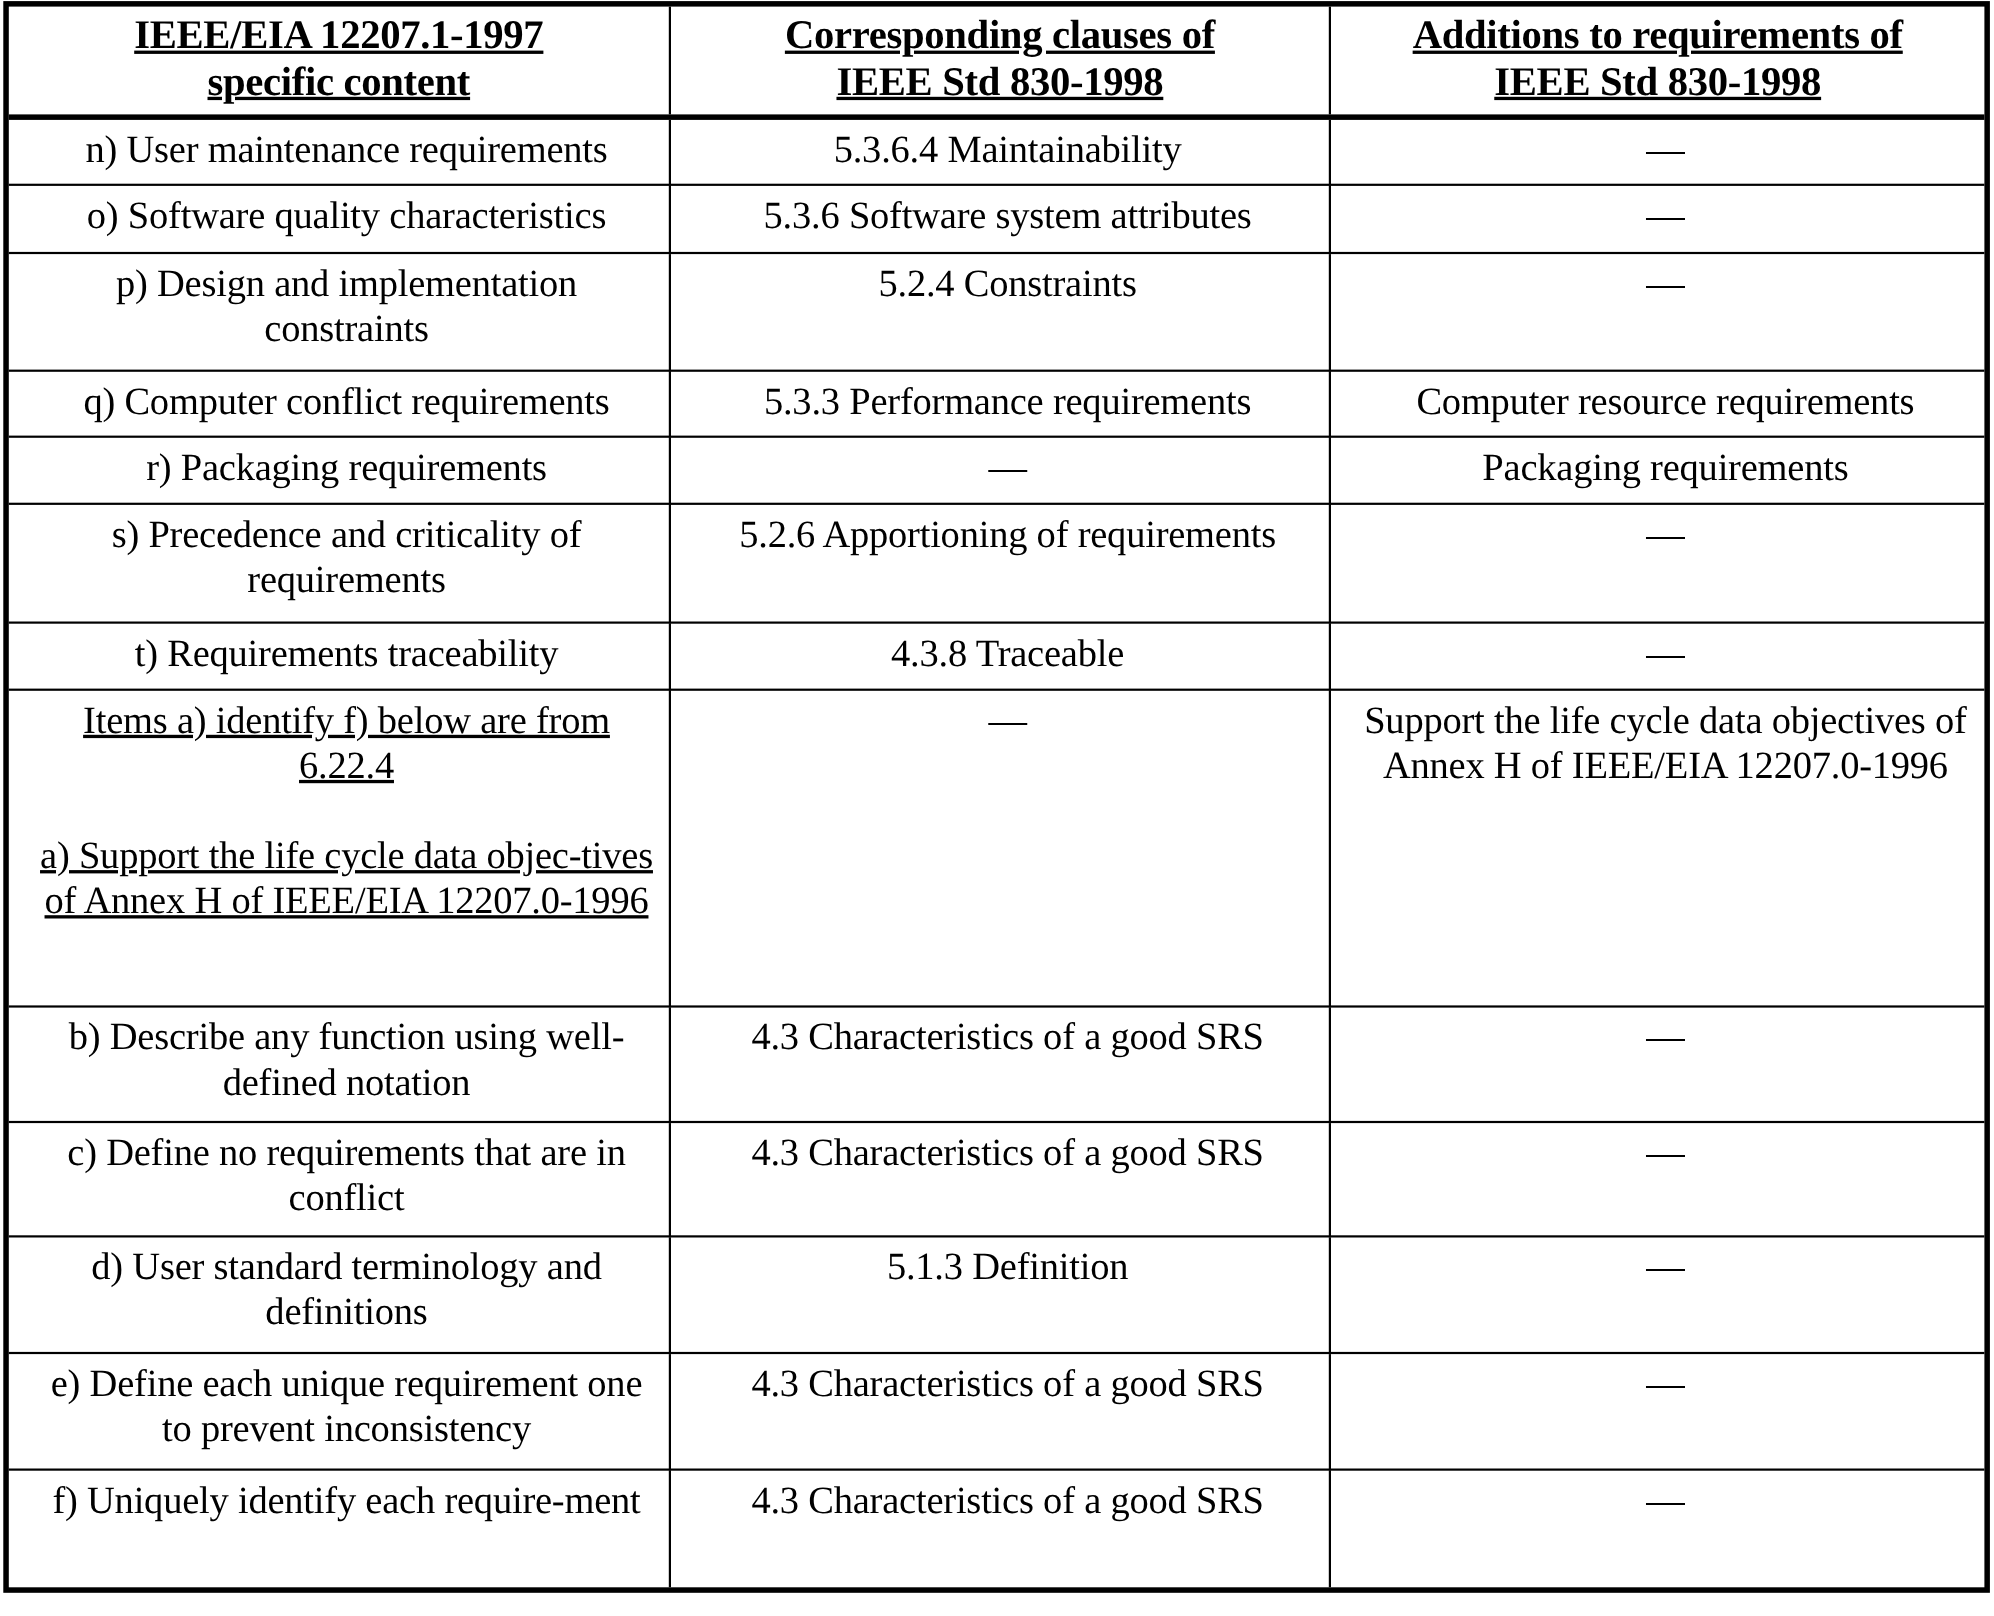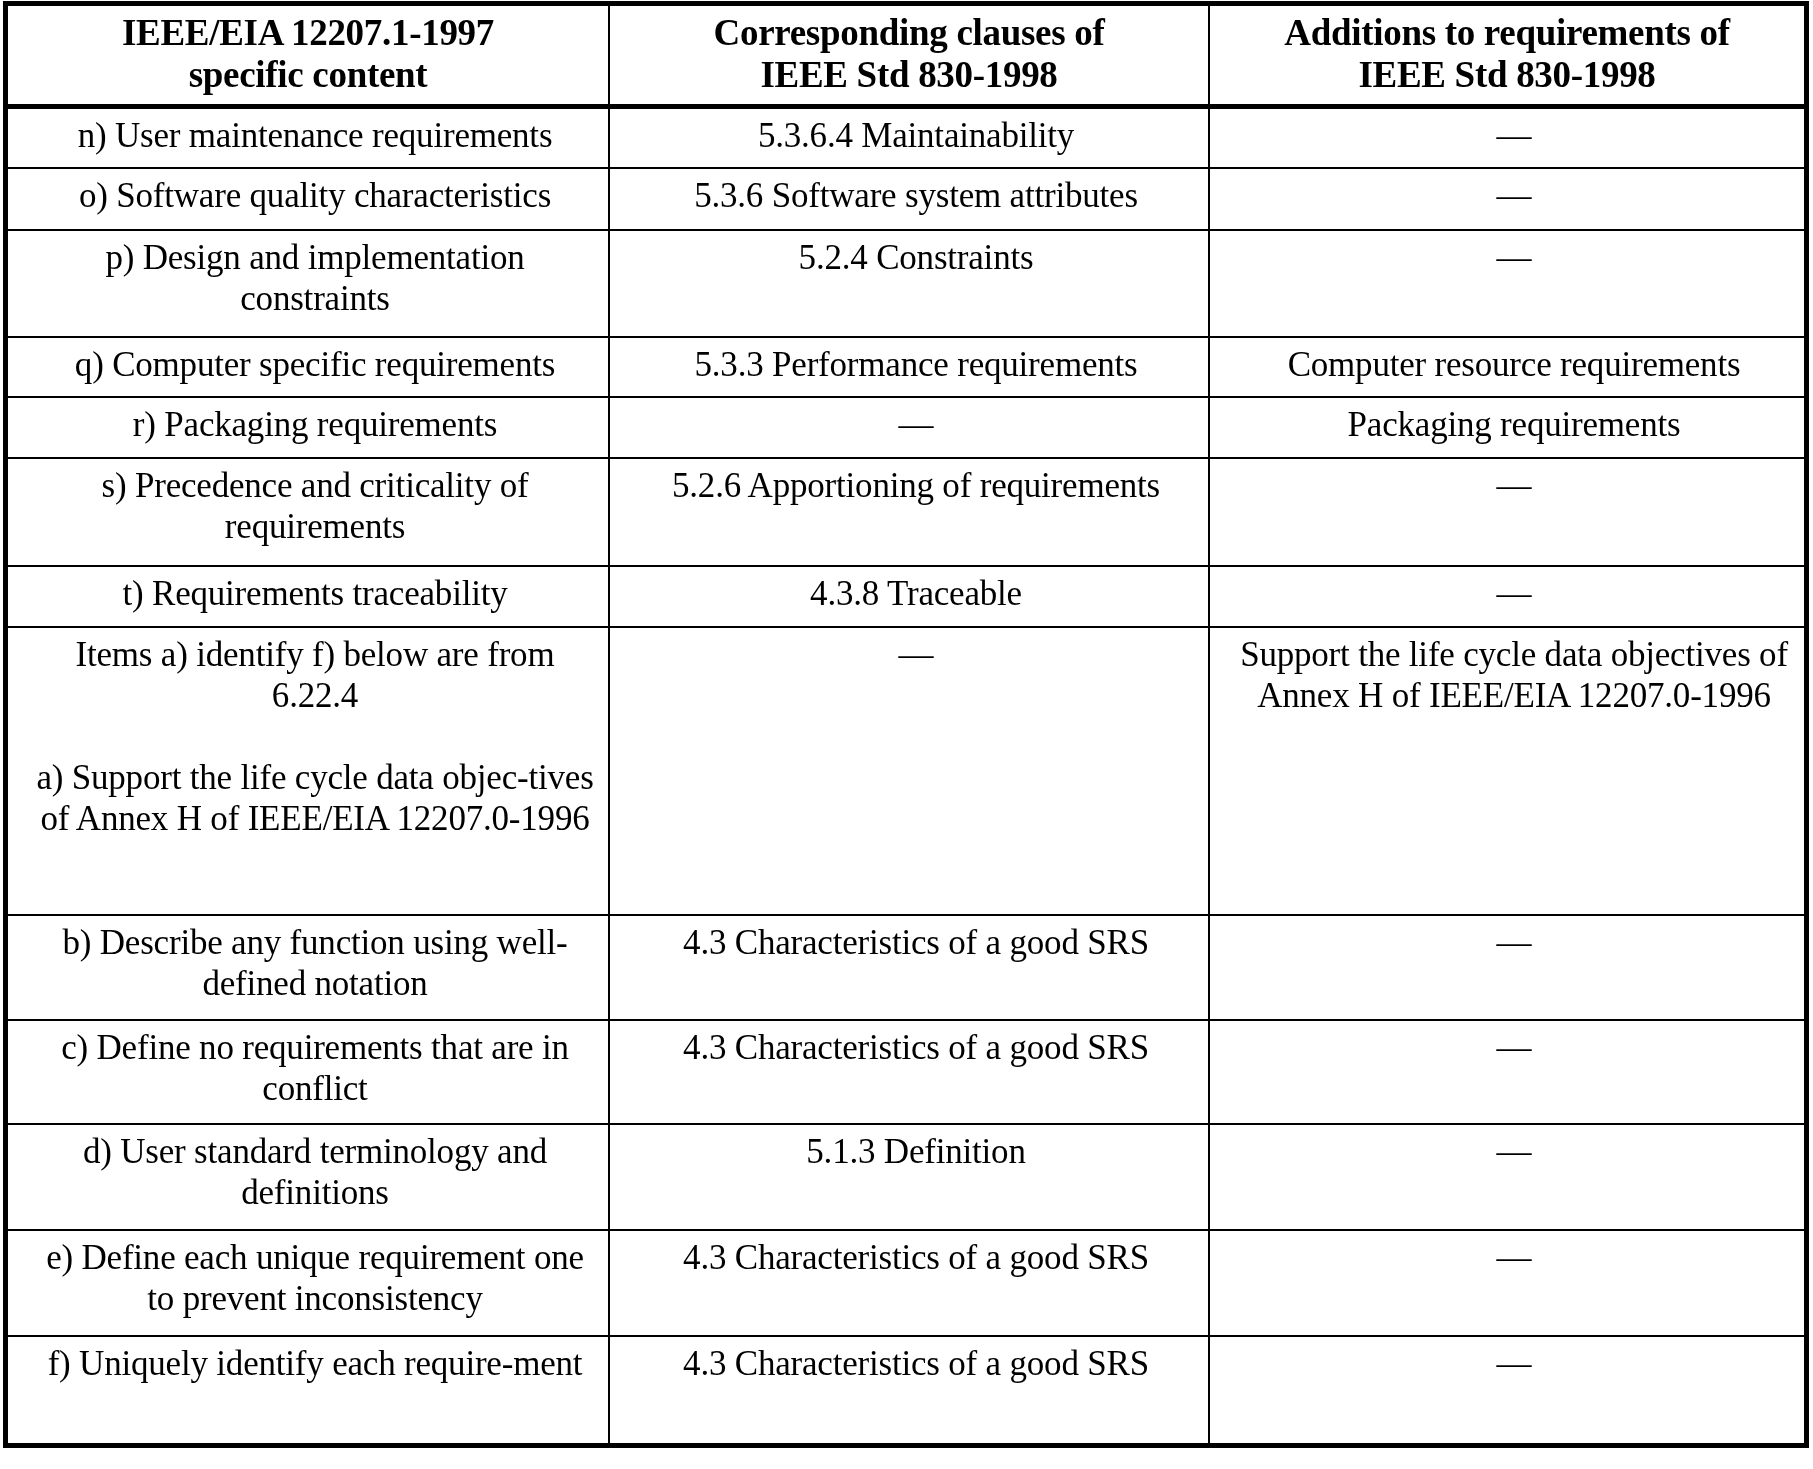--- a/index.html
+++ b/index.html
@@ -59,21 +59,21 @@
       padding: 6px 10px 6px 24px;
       border: 2px solid #000;
       box-sizing: border-box;
       letter-spacing: -0.2px;
     }
     table.mapping td:first-child { border-left: none; }
     table.mapping td:last-child { border-right: none; }
     table.mapping tr:last-child td { border-bottom: none; }
 
     td.middle { vertical-align: middle; }
-    .para { display: block; }
+    .para { display: block; text-decoration: underline; }
     .para + .para { margin-top: 41px; }
   </style>
 </head>
 <body>
 
 <div class="table-wrap">
   <table class="mapping">
     <colgroup>
       <col class="c1">
         <col class="c2">
@@ -105,21 +105,21 @@
         <td>o) Software quality characteristics</td>
         <td>5.3.6 Software system attributes</td>
         <td>—</td>
       </tr>
       <tr style="height:98px">
         <td>p) Design and implementation constraints</td>
         <td>5.2.4 Constraints</td>
         <td>—</td>
       </tr>
       <tr style="height:56px">
-        <td>q) Computer specific requirements</td>
+        <td>q) Computer conflict requirements</td>
         <td>5.3.3 Performance requirements</td>
         <td>Computer resource requirements</td>
       </tr>
       <tr style="height:56px">
         <td>r) Packaging requirements</td>
         <td>—</td>
         <td>Packaging requirements</td>
       </tr>
       <tr style="height:99px">
         <td>s) Precedence and criticality of requirements</td>

